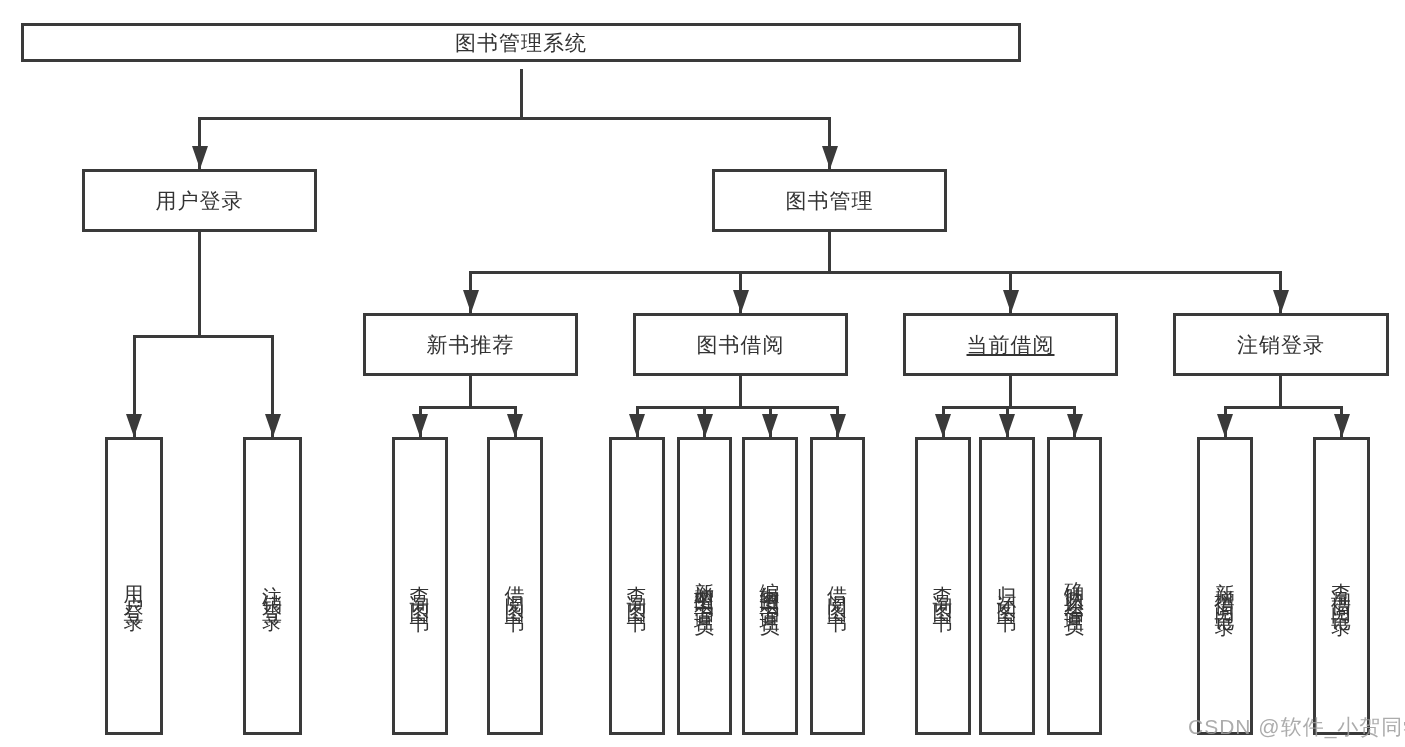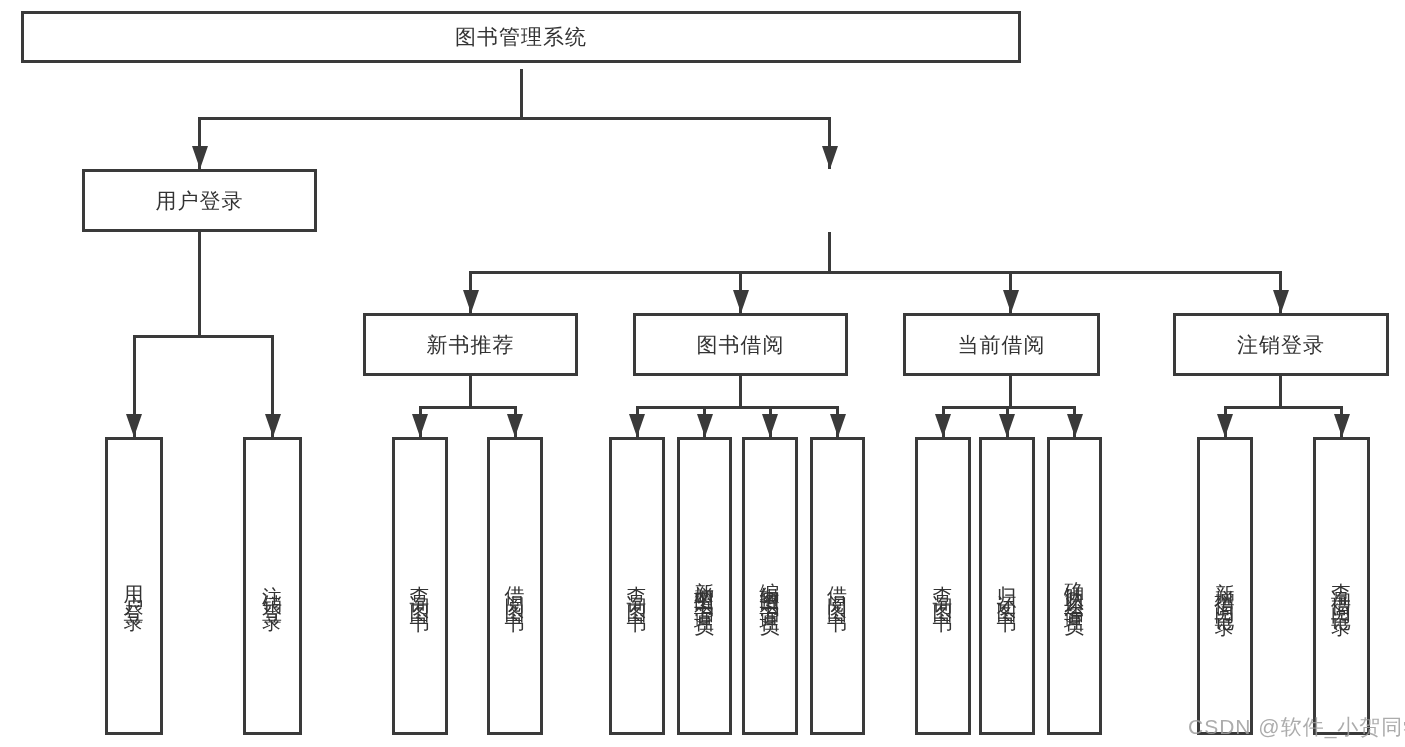--- a/index.html
+++ b/index.html
@@ -55,33 +55,36 @@
     white-space:nowrap;
     opacity:.85;
     z-index:10;
   }
 </style>
 </head>
 <body>
 
 <div class="canvas">
 
-  <div class="box" style="left:21px;top:11px;width:1000px;height:52px;">
+  <div class="box" style="left:21px;top:23px;width:1000px;height:39px;">
     <span>图书管理系统</span>
   </div>
 
   <div class="vline" style="left:519.5px;top:69px;height:48px;"></div>
   <div class="hline" style="left:198px;top:117px;width:633px;"></div>
   <div class="vline" style="left:198px;top:117px;height:52px;"></div>
   <div class="arrow" style="left:191.5px;top:146px;"></div>
   <div class="vline" style="left:828px;top:117px;height:52px;"></div>
   <div class="arrow" style="left:821.5px;top:146px;"></div>
 
   <div class="box" style="left:82px;top:169px;width:235px;height:63px;">
     <span>用户登录</span>
+  </div>
+  <div class="box" style="left:712px;top:169px;width:235px;height:63px;">
+    <span>图书管理</span>
   </div>
 
   <div class="vline" style="left:198px;top:232px;height:103px;"></div>
   <div class="hline" style="left:132.5px;top:335px;width:141.5px;"></div>
   <div class="vline" style="left:132.5px;top:335px;height:102px;"></div>
   <div class="arrow" style="left:126px;top:414px;"></div>
   <div class="vline" style="left:271px;top:335px;height:102px;"></div>
   <div class="arrow" style="left:264.5px;top:414px;"></div>
 
   <div class="vline" style="left:828px;top:232px;height:39px;"></div>
@@ -94,21 +97,21 @@
   <div class="arrow" style="left:1002.5px;top:290px;"></div>
   <div class="vline" style="left:1279px;top:271px;height:42px;"></div>
   <div class="arrow" style="left:1272.5px;top:290px;"></div>
 
   <div class="box" style="left:363px;top:313px;width:215px;height:63px;">
     <span>新书推荐</span>
   </div>
   <div class="box" style="left:633px;top:313px;width:215px;height:63px;">
     <span>图书借阅</span>
   </div>
-  <div class="box" style="left:903px;top:313px;width:197px;height:63px;">
+  <div class="box" style="left:903px;top:313px;width:215px;height:63px;text-decoration:underline;">
     <span>当前借阅</span>
   </div>
   <div class="box" style="left:1173px;top:313px;width:216px;height:63px;">
     <span>注销登录</span>
   </div>
 
   <div class="vline" style="left:469px;top:376px;height:30px;"></div>
   <div class="hline" style="left:418.5px;top:406px;width:98px;"></div>
   <div class="vline" style="left:418.5px;top:406px;height:31px;"></div>
   <div class="arrow" style="left:412px;top:414px;"></div>

